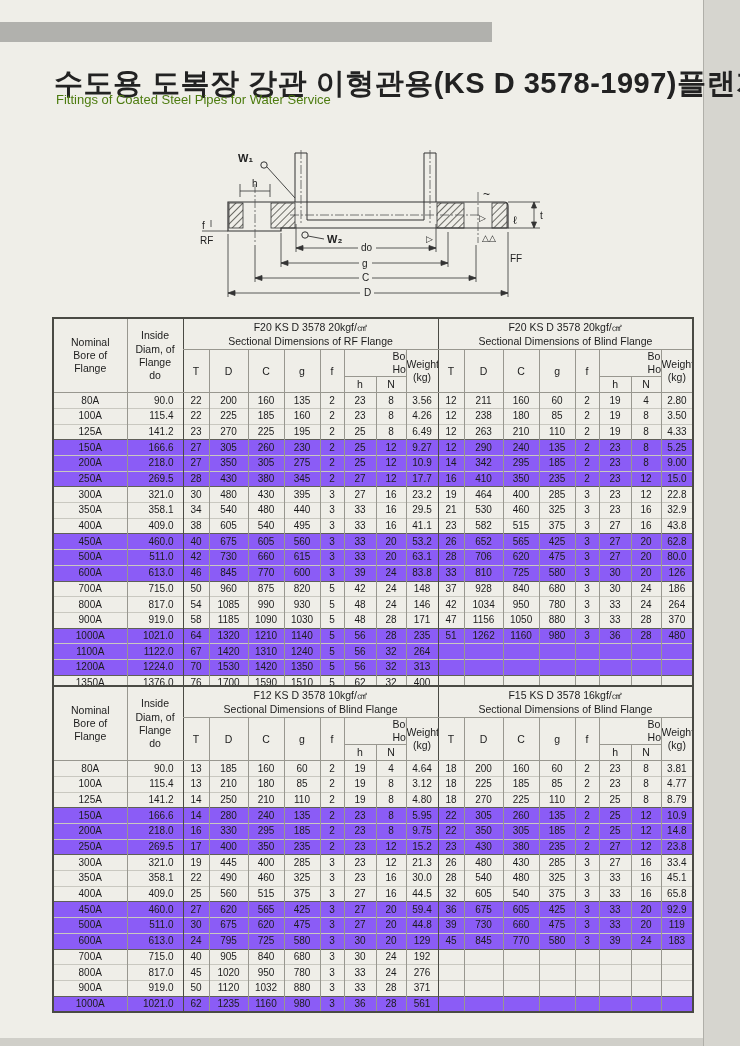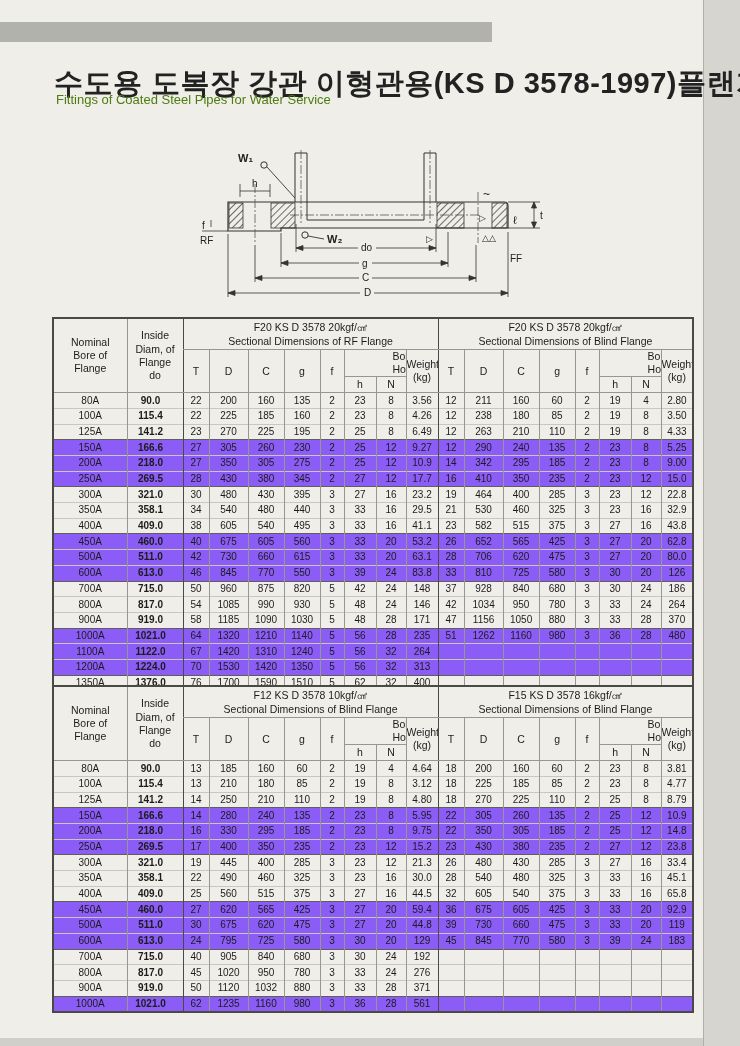--- a/index.html
+++ b/index.html
@@ -26,21 +26,21 @@
   .dtable thead th{border-bottom:1px solid #98978f;font-size:10.5px;line-height:1.25;}
   .hrow1 th{height:30px;}
   .hrow2 th{height:20px;}
   .hrow3 th{height:15px;border-bottom:1.5px solid #4a4a44;}
   th.multiline{white-space:pre-line;}
   th.sect div{line-height:1.35;}
   th.bolt{word-spacing:10px;padding-left:48px;}
   .dtable tbody td{height:14.7px;border-top:1px solid #c9c8c0;line-height:14px;}
   .dtable tbody tr.gstart td{border-top:1px solid #5f5f58;}
   .dtable tbody tr.shade{background:#8b5cf6;}
-  td.do,th.do{ padding-right:9px;font-weight:bold;}
+  td.do,th.do{ text-align:right;padding-right:9px;}
   .secL{border-left:1.5px solid #4a4a44 !important;}
 </style>
 </head>
 <body>
 
 <div class="scan-band"></div>
 <div class="right-strip"></div>
 <div class="bottom-strip"></div>
 
 <div class="title">수도용 도복장 강관 이형관용(KS D 3578-1997)플랜지</div>
@@ -438,21 +438,21 @@
           <td>27</td>
           <td>20</td>
           <td>80.0</td>
         </tr>
         <tr class="shade">
           <td>600A</td>
           <td class="do">613.0</td>
           <td class="secL">46</td>
           <td>845</td>
           <td>770</td>
-          <td>550</td>
+          <td>600</td>
           <td>3</td>
           <td>39</td>
           <td>24</td>
           <td>83.8</td>
           <td class="secL">33</td>
           <td>810</td>
           <td>725</td>
           <td>580</td>
           <td>3</td>
           <td>30</td>

